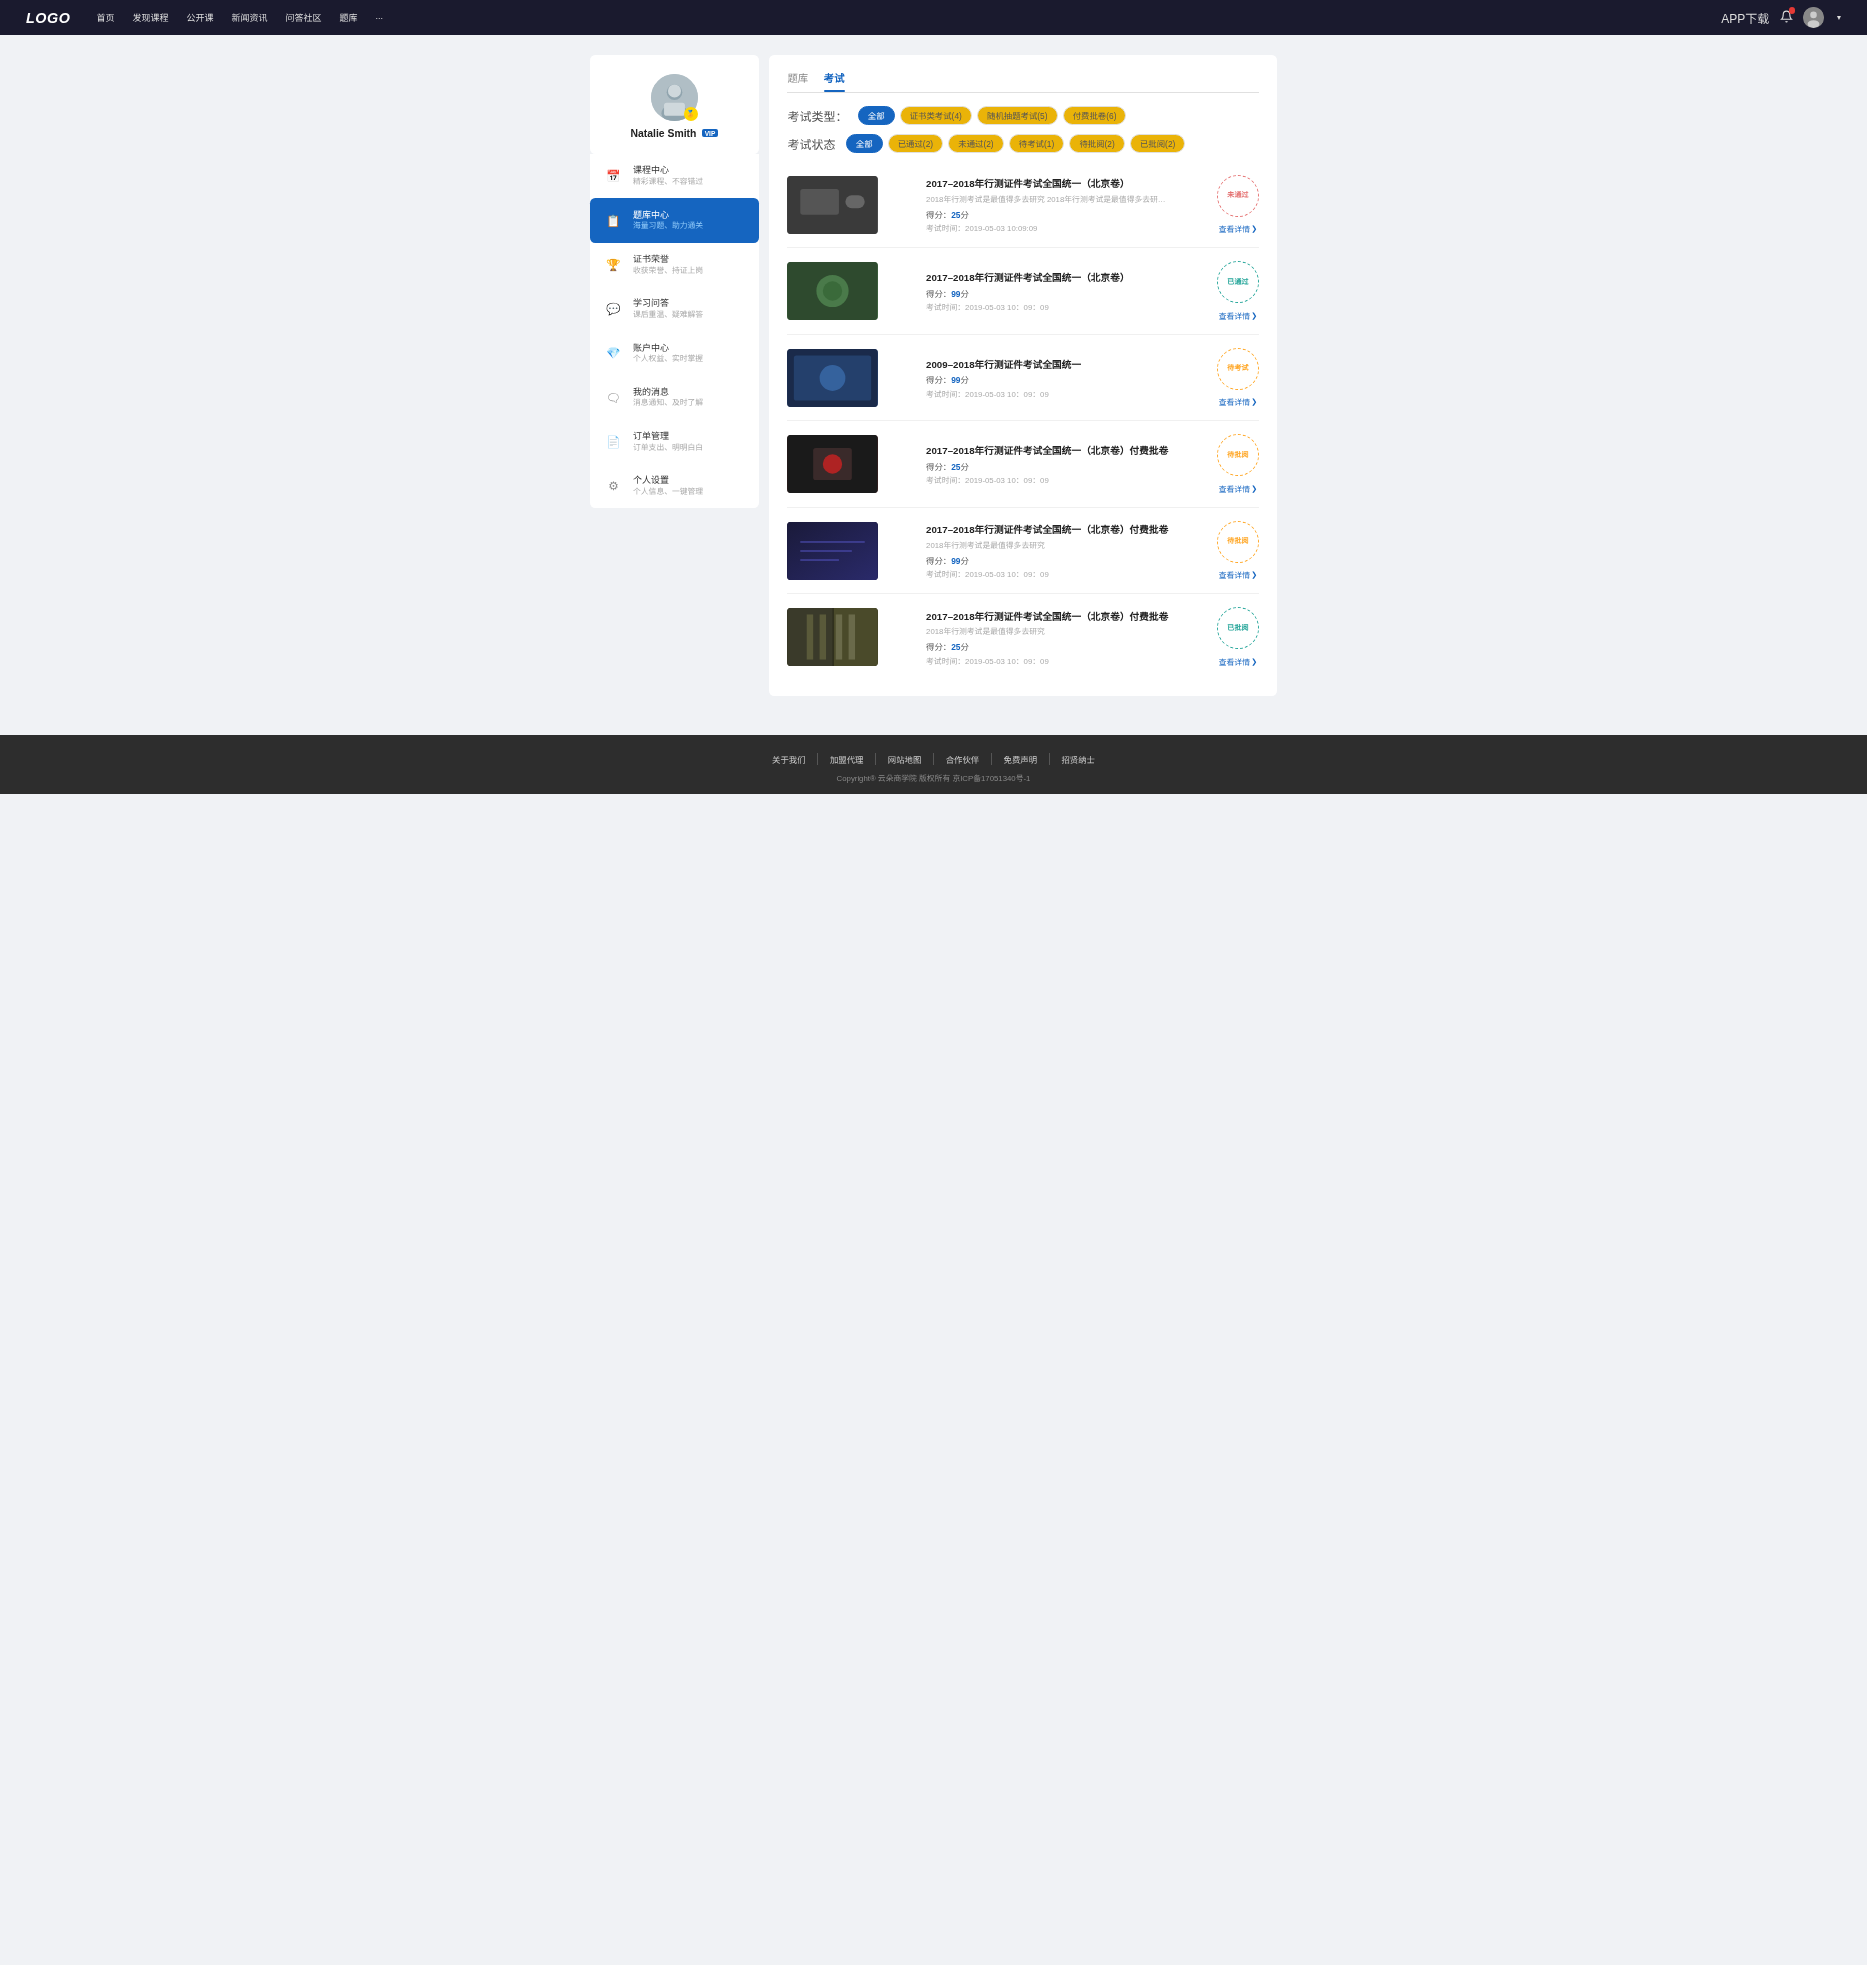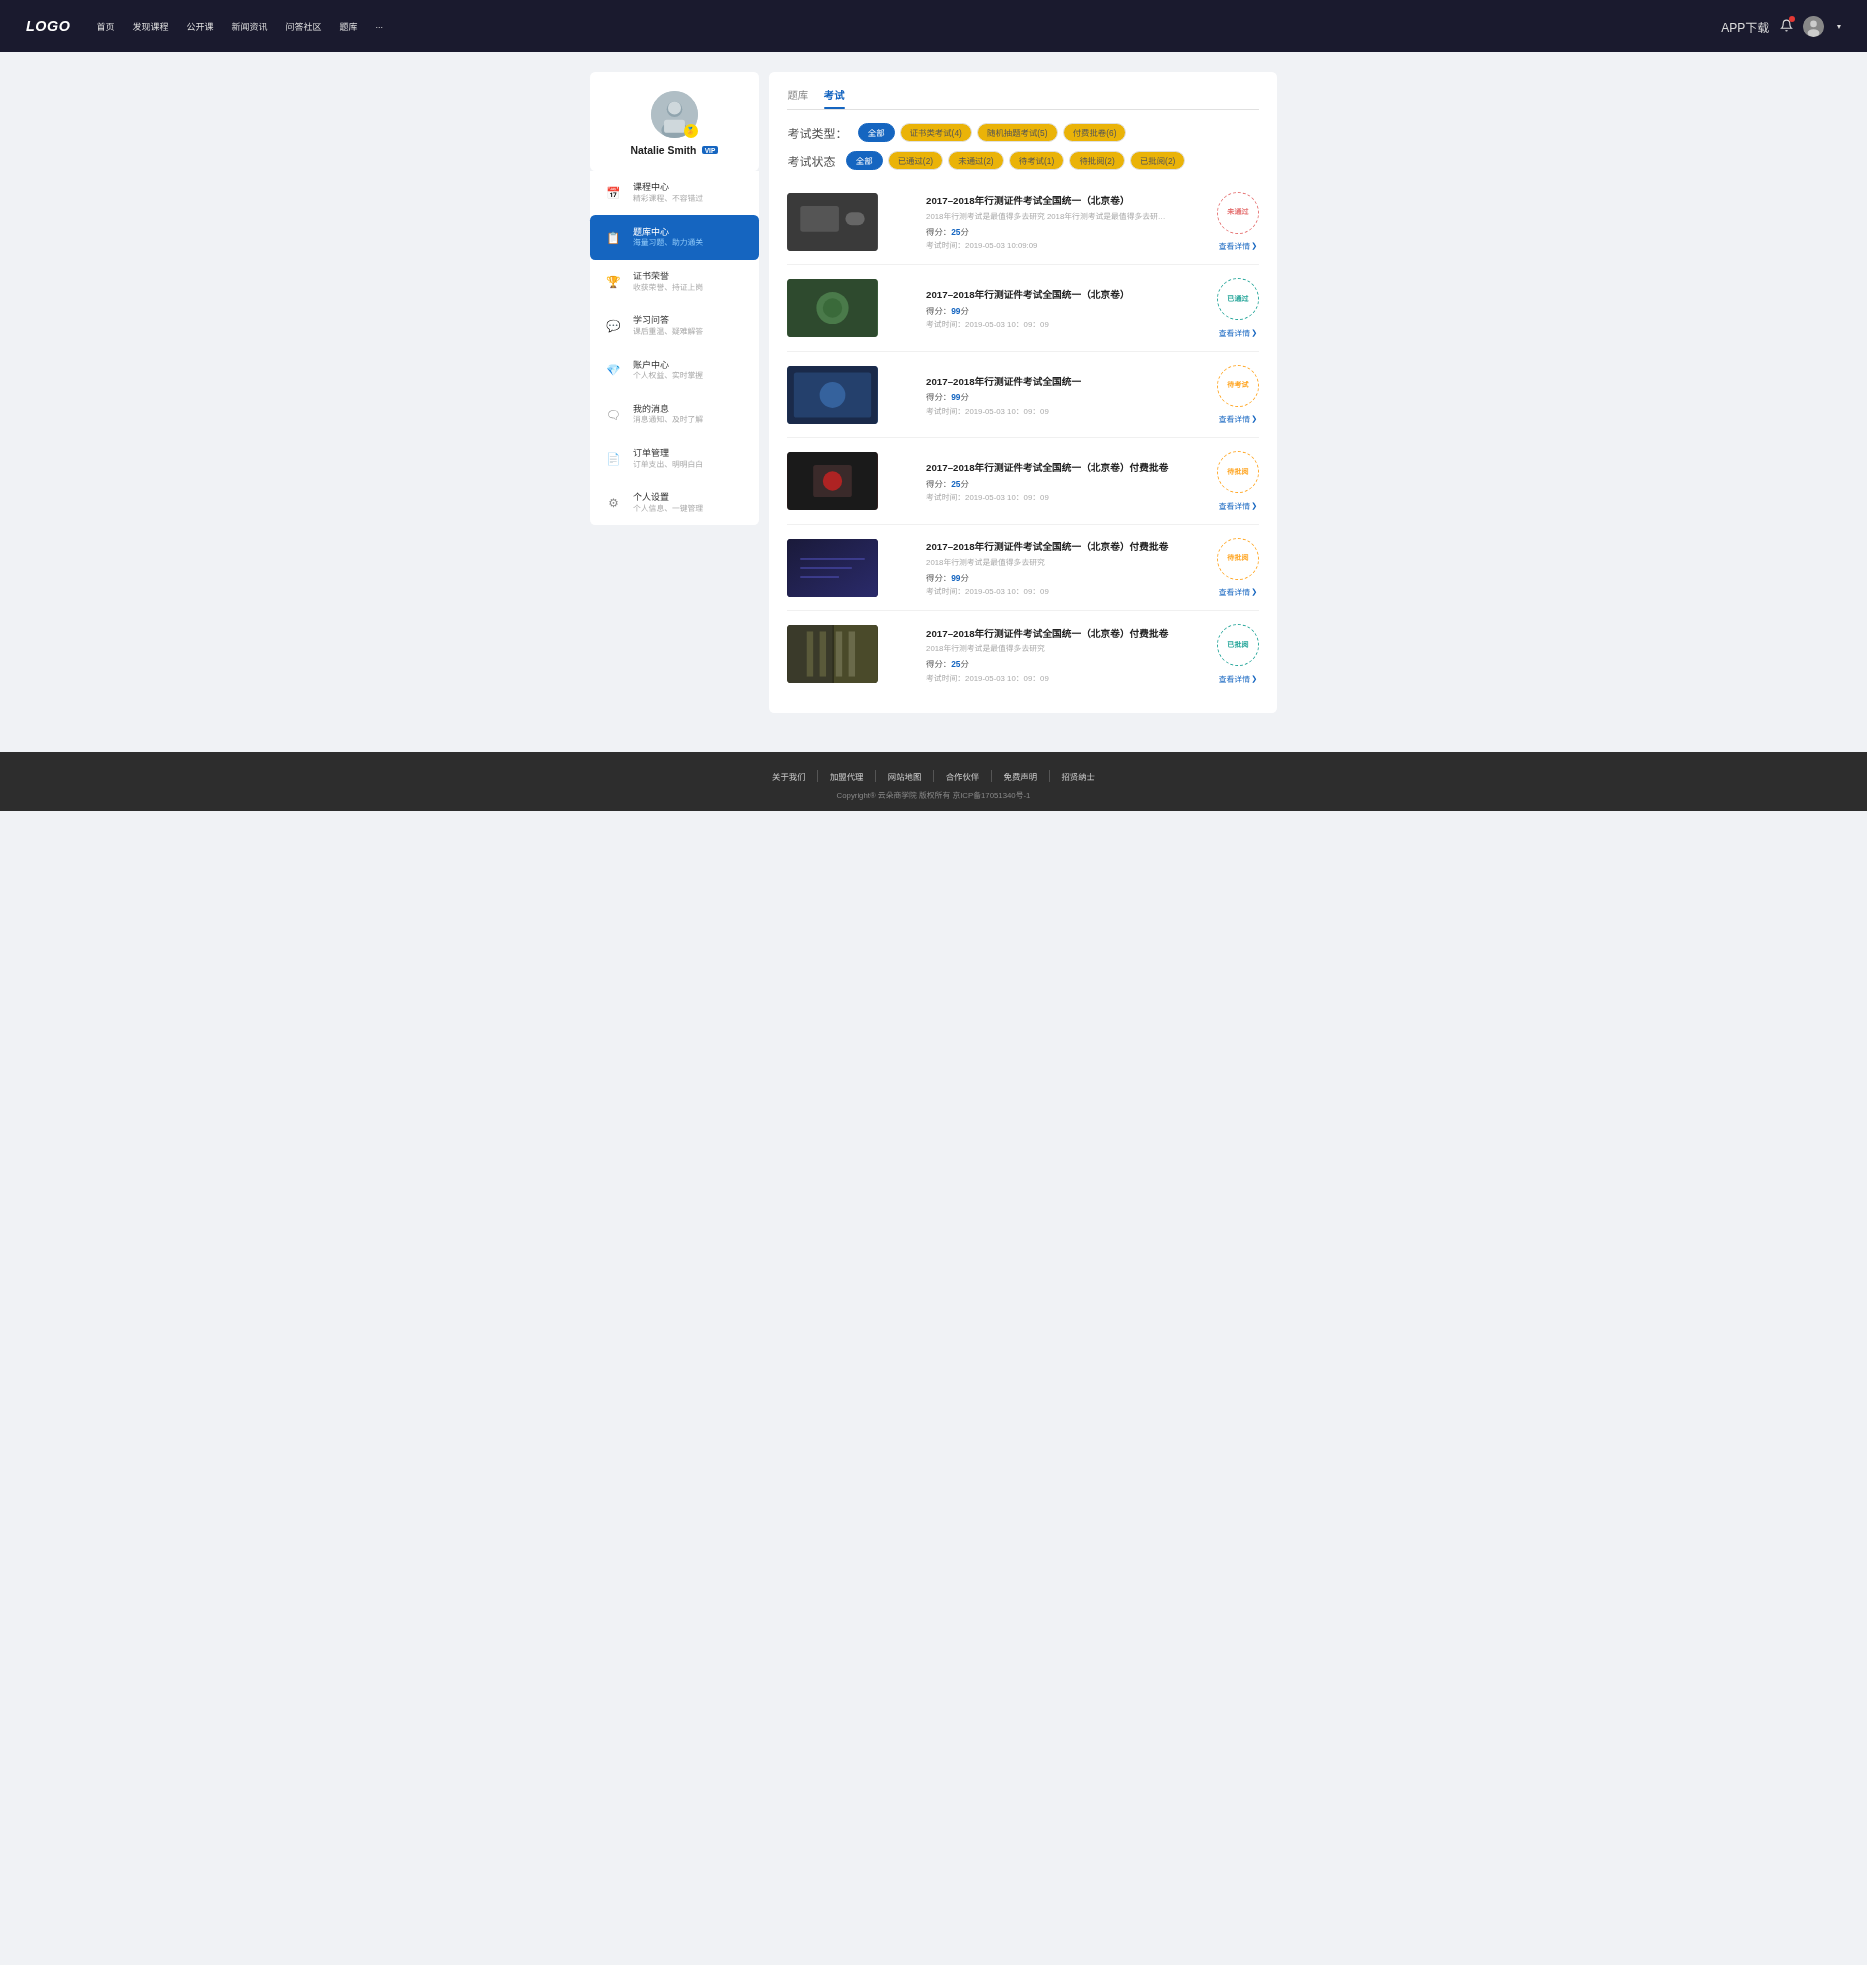--- a/index.html
+++ b/index.html
@@ -1,21 +1,21 @@
 <!DOCTYPE html>
 <html lang="zh-CN" style="font-size:10.4px"><head>
   <meta charset="utf-8">
   <style>
     * { box-sizing: border-box; margin: 0; padding: 0; }
     body { font-family: 'PingFang SC', 'Microsoft YaHei', Arial, sans-serif; background: #f0f2f5; min-height: 100vh; }
 
     
     .navbar {
       background: #1a1a2e;
-      height: 52px;
+      height: 35px;
       display: flex;
       align-items: center;
       padding: 0 26px;
       position: sticky;
       top: 0;
       z-index: 100;
     }
     .navbar-logo {
       color: #fff;
       font-size: 14.3px;
@@ -557,21 +557,21 @@
   </div>
         <div class="exam-item">
     <div class="exam-thumb thumb-3">
       <svg width="91" height="58" viewBox="0 0 140 90">
               <rect width="140" height="90" fill="#1a2a4a"></rect>
               <rect x="10" y="10" width="120" height="70" rx="4" fill="#2a4a7a" opacity="0.7"></rect>
               <circle cx="70" cy="45" r="20" fill="#3a6aaa" opacity="0.8"></circle>
             </svg>
     </div>
     <div class="exam-info">
-      <div class="exam-title">2017–2018年行测证件考试全国统一</div>
+      <div class="exam-title">2009–2018年行测证件考试全国统一</div>
 
       <div class="exam-score">
         得分：<span>99</span>分
       </div>
       <div class="exam-time">
         考试时间：2019-05-03  10：09：09
       </div>
     </div>
     <div class="exam-actions">
       <div class="exam-status-stamp stamp-pending">待考试</div>

